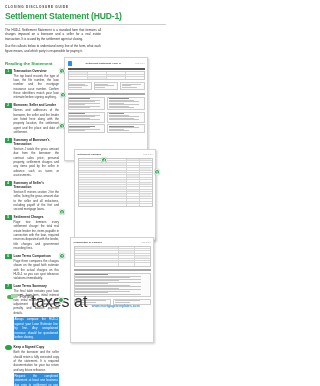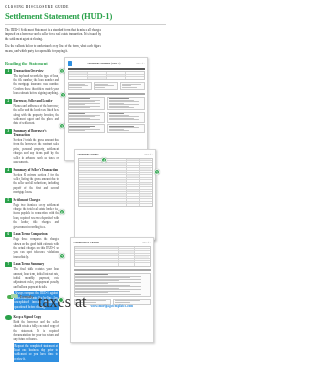--- a/index.html
+++ b/index.html
@@ -7,21 +7,20 @@
     width: 171px; height: 386px;
     background: #ffffff;
     font-family: "Liberation Sans", sans-serif;
     overflow: hidden;
   }
   .page {
     position: relative;
     width: 171px; height: 314px;
     background: #ffffff;
     padding: 6px 5px 0 5px;
-    font-family: Liberation Serif, serif;
   }
 
   
   .eyebrow {
     font-size: 3.1px;
     letter-spacing: 0.75px;
     color: #3c3c3c;
     font-weight: bold;
     text-transform: uppercase;
     line-height: 1.2;

